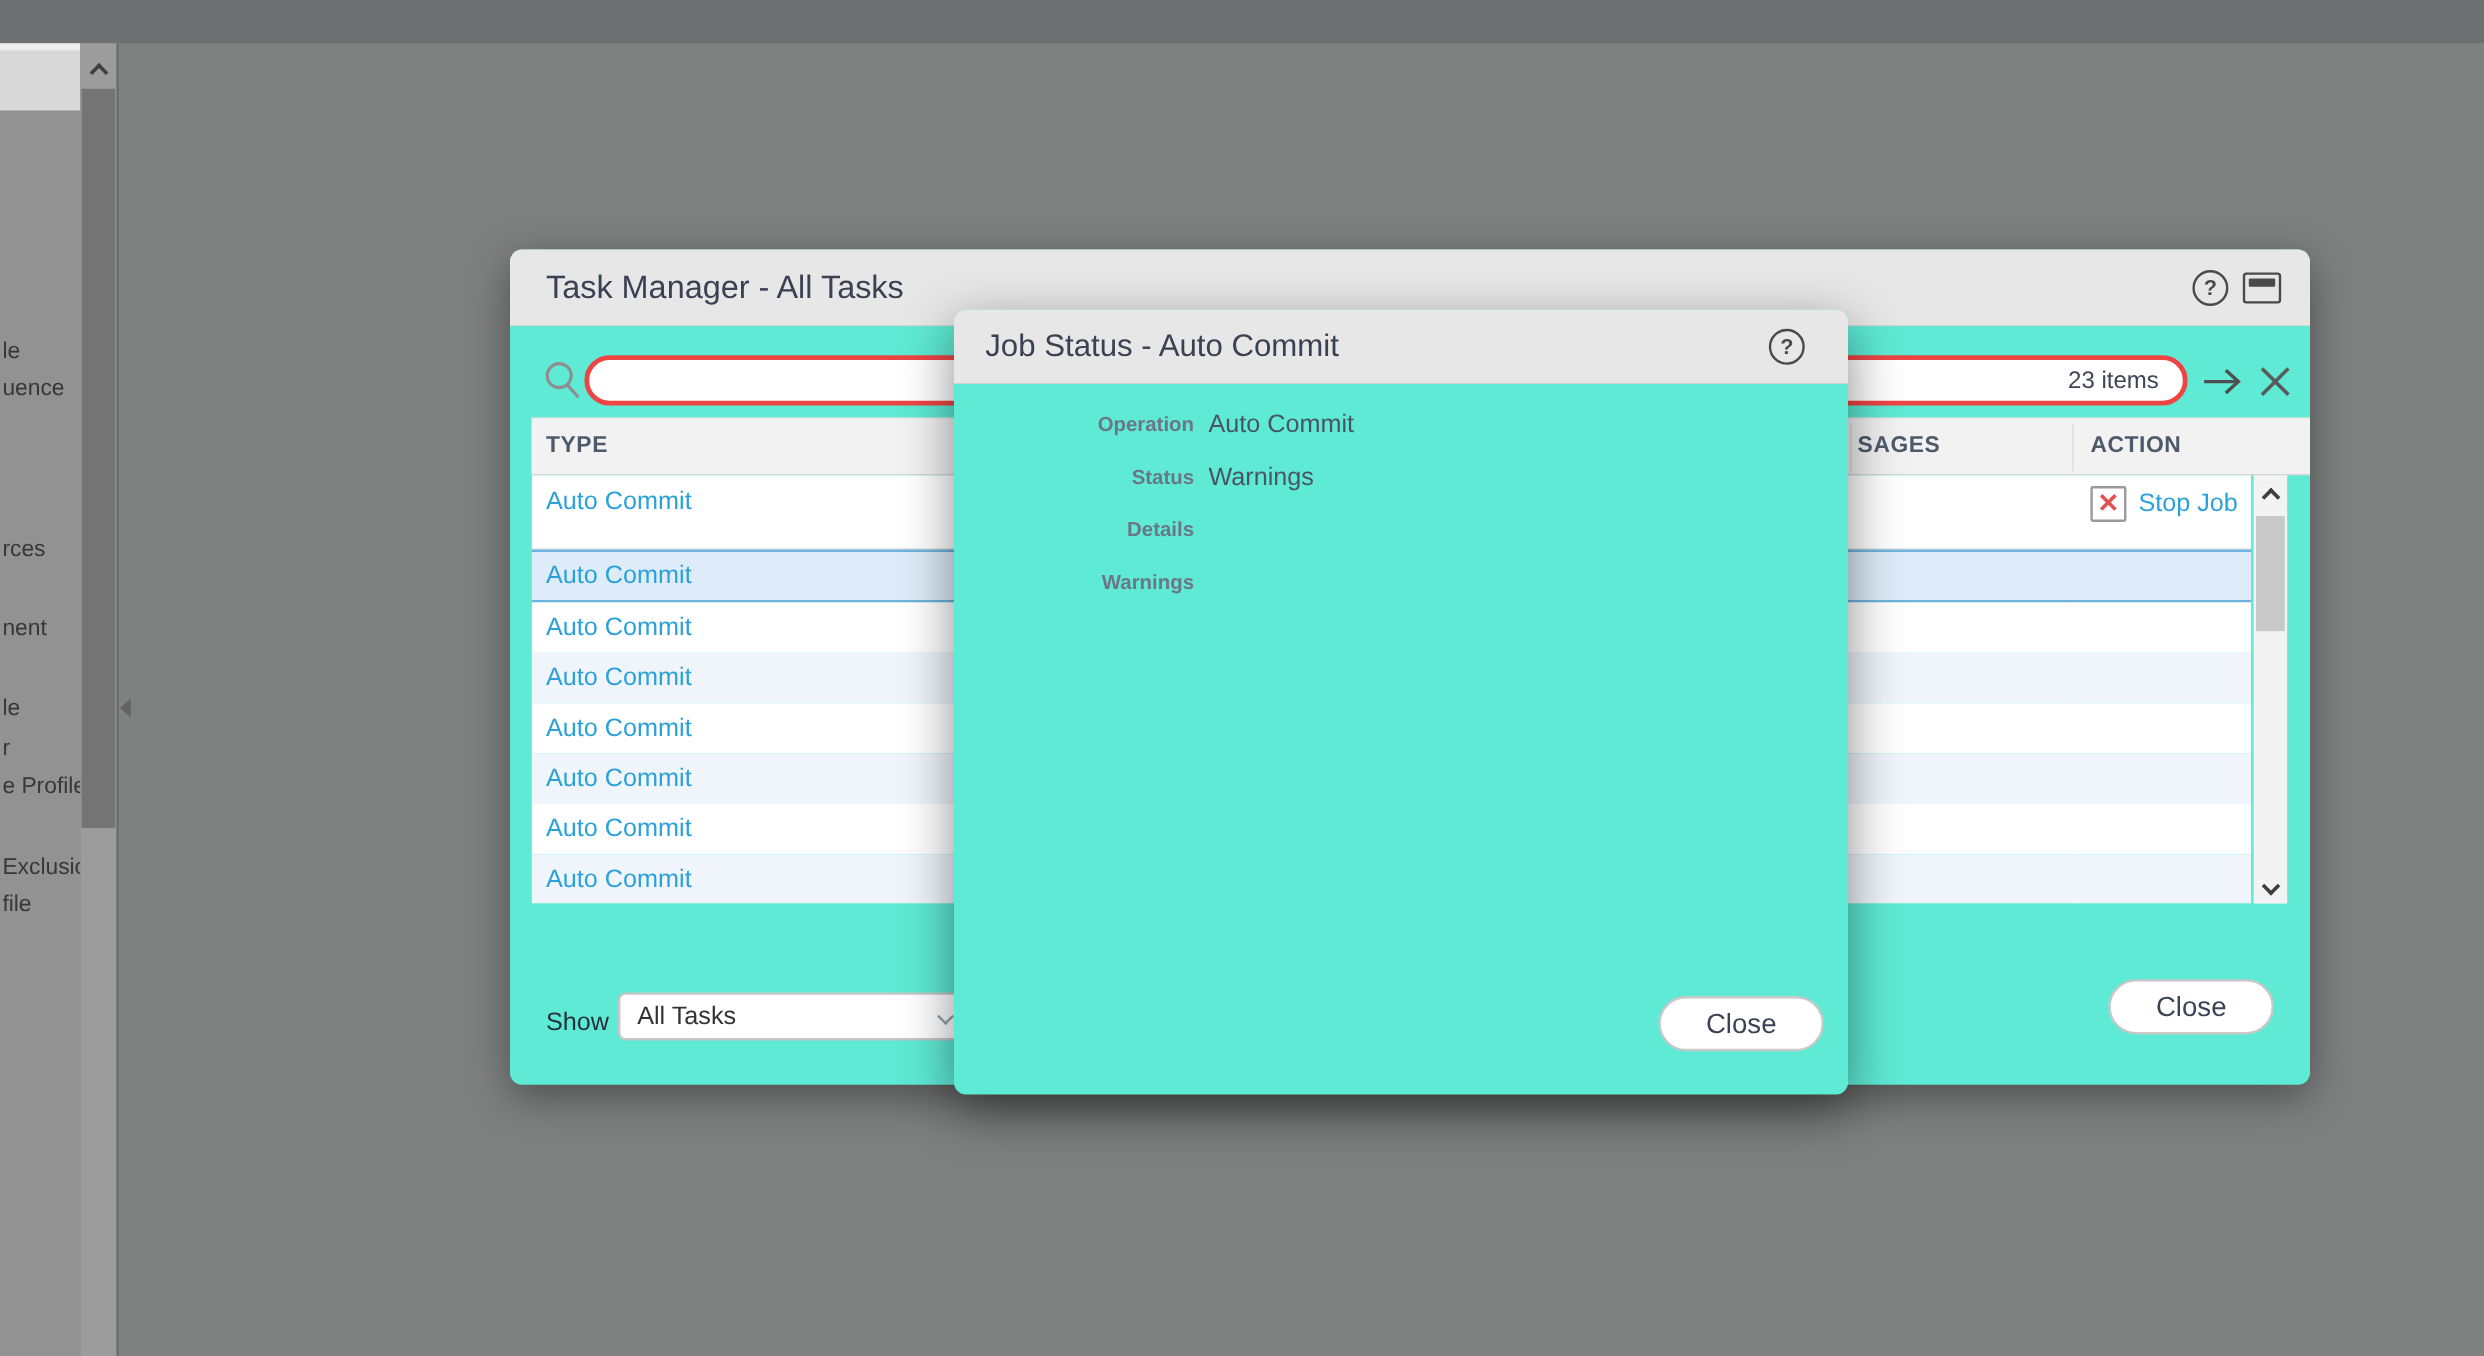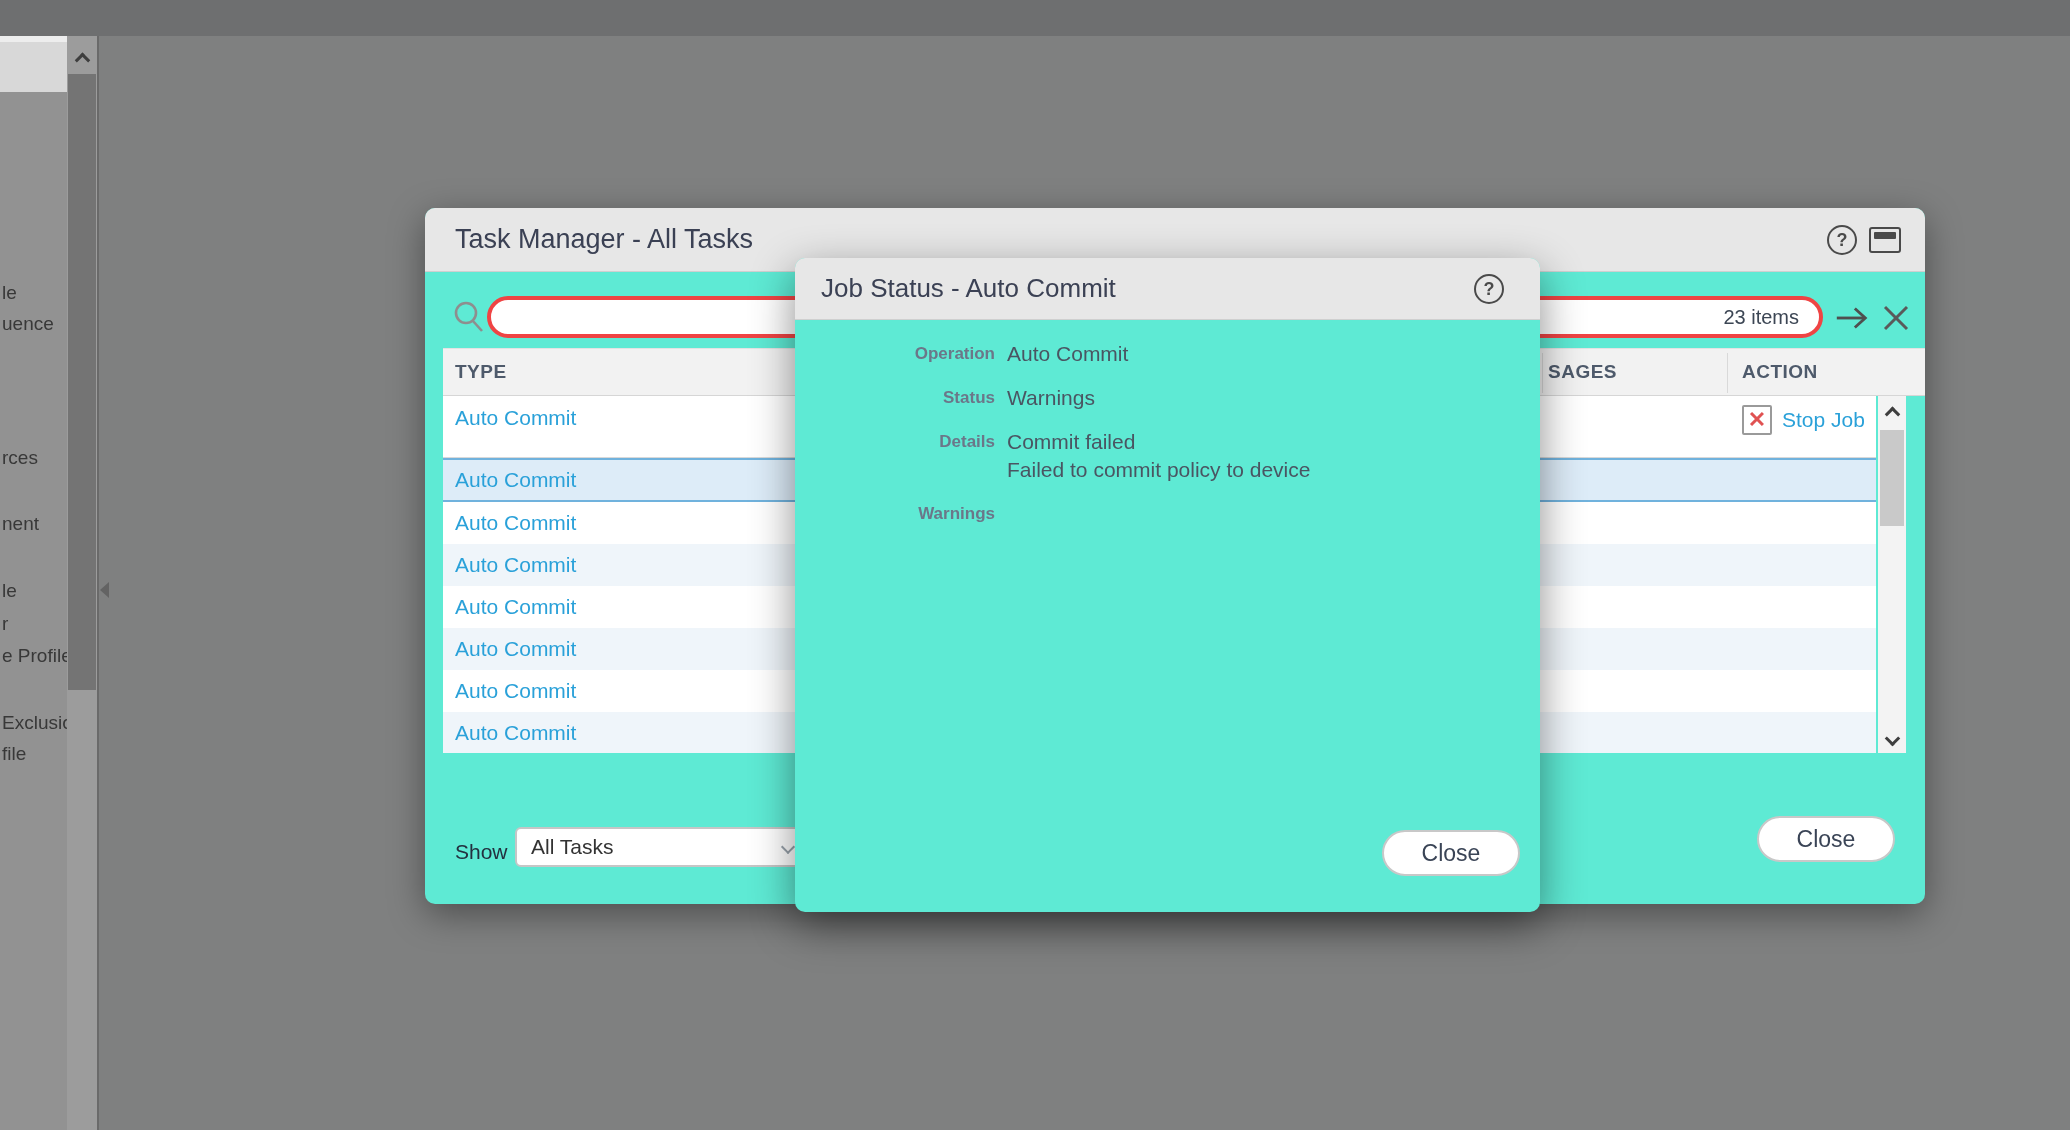--- a/index.html
+++ b/index.html
@@ -216,24 +216,20 @@
       <div class="frow">
         <span class="flabel">Operation</span>
         <span class="fvalue">Auto Commit</span>
       </div>
       <div class="frow">
         <span class="flabel">Status</span>
         <span class="fvalue">Warnings</span>
       </div>
       <div class="frow">
         <span class="flabel">Details</span>
-        <span class="fvalue">
-          <span>Commit failed</span><br>
-          <span>Failed to commit policy to device</span>
-        </span>
       </div>
       <div class="frow">
         <span class="flabel">Warnings</span>
         <span class="fvalue"></span>
       </div>
     </div>
 
     <div id="js-close" class="close-btn">Close</div>
   </div>
 

